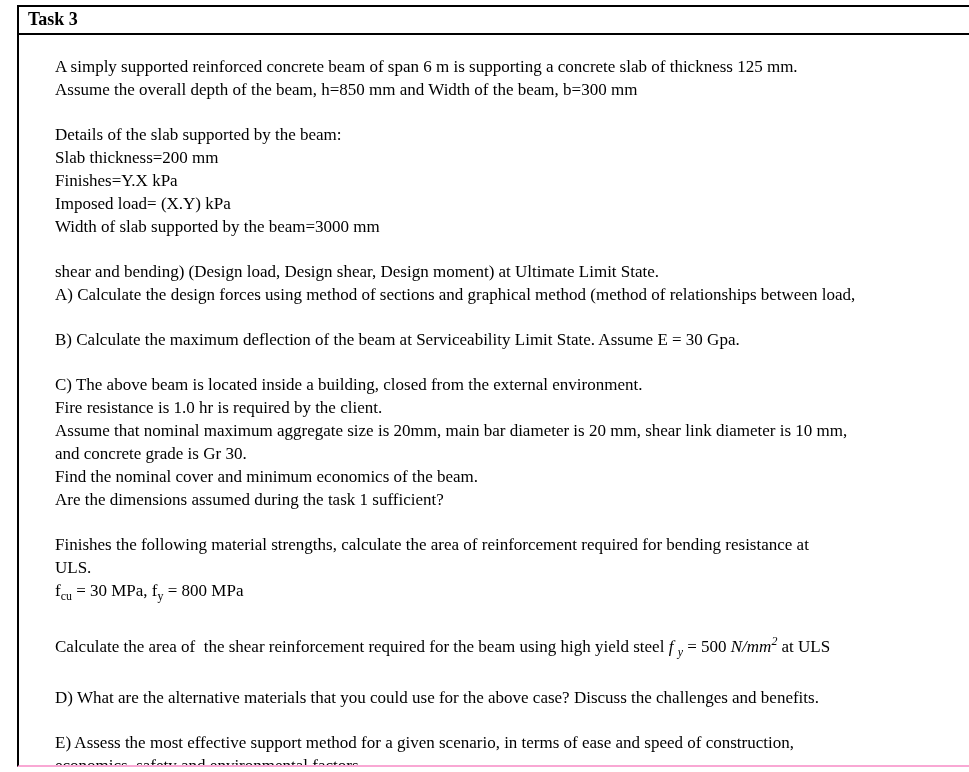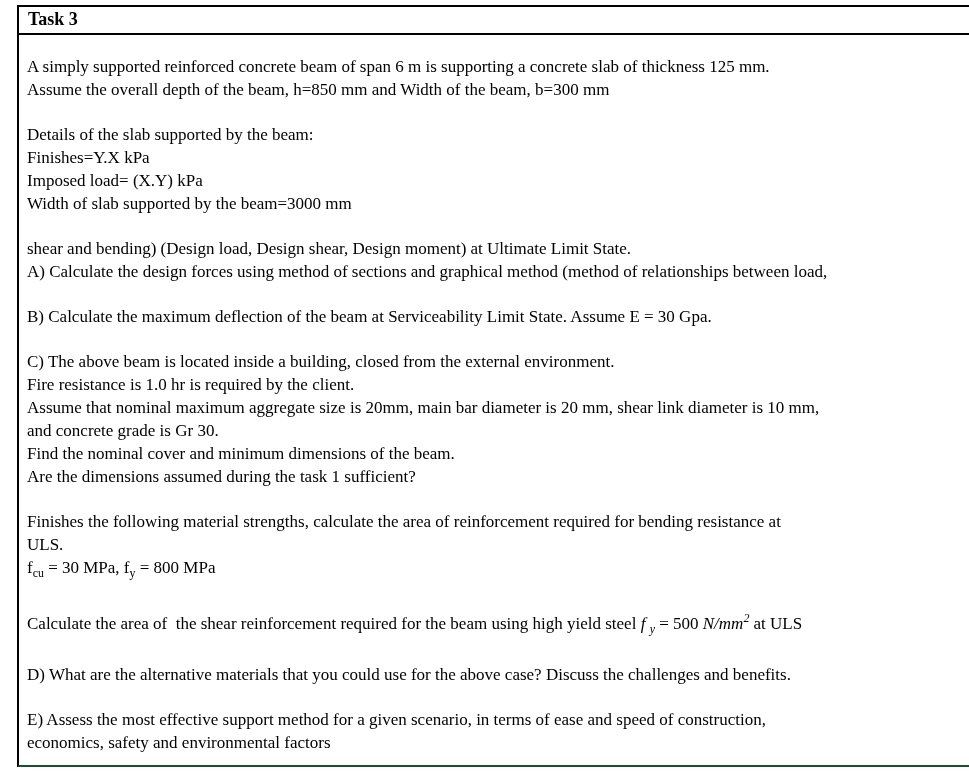--- a/index.html
+++ b/index.html
@@ -13,21 +13,21 @@
     color: #000000;
   }
   .sheet {
     position: absolute;
     top: 5px;
     left: 17px;
     right: 0;
     bottom: 5px;
     border-top: 2px solid #000;
     border-left: 2px solid #000;
-    border-bottom: 2px solid #14532d;
+    border-bottom: 2px solid #f9a8d4;
     overflow: hidden;
     background: #ffffff;
   }
   .title-row {
     border-bottom: 2px solid #000;
     padding: 2px 0 3px 9px;
   }
   .title {
     font-weight: bold;
     font-size: 18px;
@@ -36,20 +36,21 @@
   .content {
     padding: 20px 6px 0 8px;
     font-size: 17px;
   }
   .block {
     margin-bottom: 22px;
   }
   .line {
     line-height: 23px;
     white-space: pre-wrap;
+    margin-left: 28px;
   }
   .run { }
   .sub {
     vertical-align: sub;
     font-size: 0.7em;
   }
   .italic {
     font-style: italic;
   }
   .italic-sub {
@@ -70,37 +71,38 @@
   <div class="title-row">
     <span class="title">Task 3</span>
   </div>
   <div class="content" id="doc-content">
       <div class="block">
         <div class="line"><span class="run">A simply supported reinforced concrete beam of span 6 m is supporting a concrete slab of thickness 125 mm.</span></div>
         <div class="line"><span class="run">Assume the overall depth of the beam, h=850 mm and Width of the beam, b=300 mm</span></div>
       </div>
       <div class="block">
         <div class="line"><span class="run">Details of the slab supported by the beam:</span></div>
+        <div class="line"><span class="run">Slab thickness=200 mm</span></div>
         <div class="line"><span class="run">Finishes=Y.X kPa</span></div>
         <div class="line"><span class="run">Imposed load= (X.Y) kPa</span></div>
         <div class="line"><span class="run">Width of slab supported by the beam=3000 mm</span></div>
       </div>
       <div class="block">
         <div class="line"><span class="run">shear and bending) (Design load, Design shear, Design moment) at Ultimate Limit State.</span></div>
         <div class="line"><span class="run">A) Calculate the design forces using method of sections and graphical method (method of relationships between load,</span></div>
       </div>
       <div class="block">
         <div class="line"><span class="run">B) Calculate the maximum deflection of the beam at Serviceability Limit State. Assume E = 30 Gpa.</span></div>
       </div>
       <div class="block">
         <div class="line"><span class="run">C) The above beam is located inside a building, closed from the external environment.</span></div>
         <div class="line"><span class="run">Fire resistance is 1.0 hr is required by the client.</span></div>
         <div class="line"><span class="run">Assume that nominal maximum aggregate size is 20mm, main bar diameter is 20 mm, shear link diameter is 10 mm,</span></div>
         <div class="line"><span class="run">and concrete grade is Gr 30.</span></div>
-        <div class="line"><span class="run">Find the nominal cover and minimum dimensions of the beam.</span></div>
+        <div class="line"><span class="run">Find the nominal cover and minimum economics of the beam.</span></div>
         <div class="line"><span class="run">Are the dimensions assumed during the task 1 sufficient?</span></div>
       </div>
       <div class="block">
         <div class="line"><span class="run">Finishes the following material strengths, calculate the area of reinforcement required for bending resistance at</span></div>
         <div class="line"><span class="run">ULS.</span></div>
         <div class="line"><span class="run">f</span><span class="run sub">cu</span><span class="run"> = 30 MPa, f</span><span class="run sub">y</span><span class="run"> = 800 MPa</span></div>
       </div>
       <div class="block">
         <div class="line"><span class="run">Calculate the area of  the shear reinforcement required for the beam using high yield steel </span><span class="run italic">f </span><span class="run italic-sub">y</span><span class="run"> = 500 </span><span class="run italic">N/mm</span><span class="run italic-sup">2</span><span class="run"> at ULS</span></div>
       </div>

